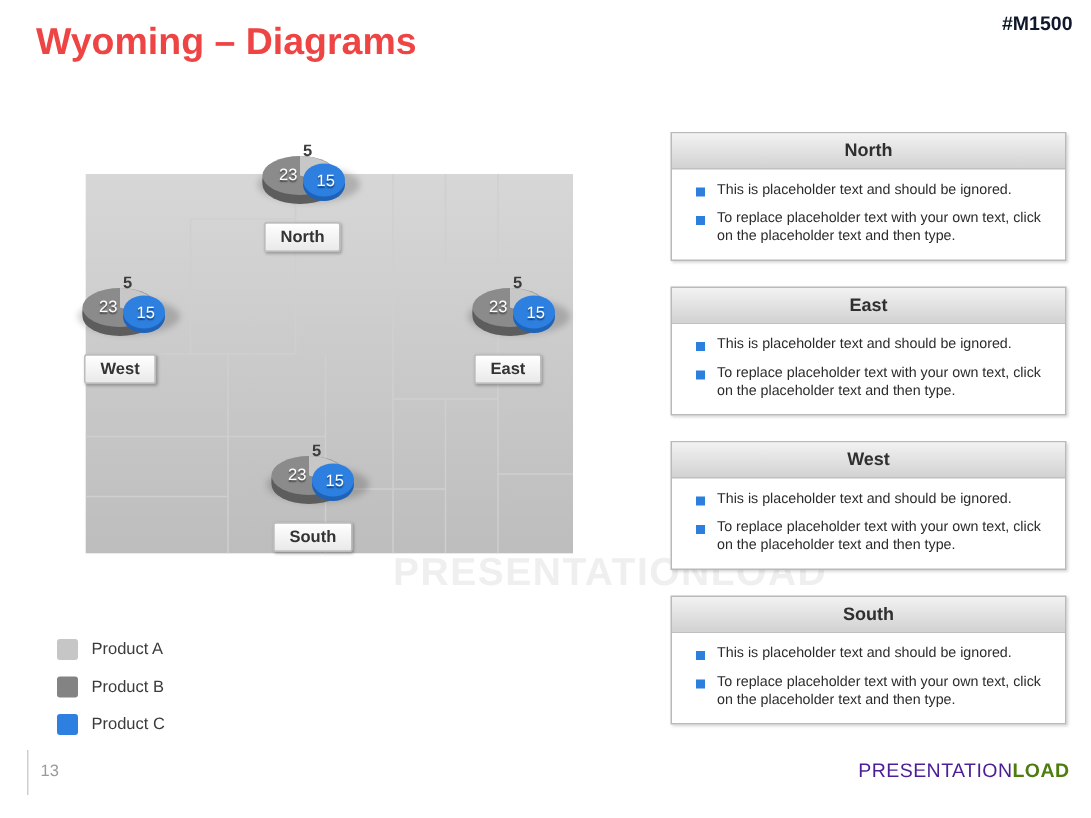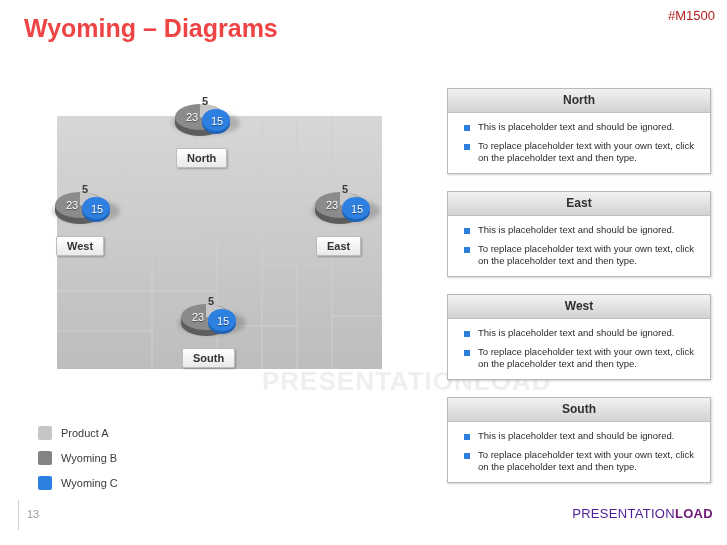--- a/index.html
+++ b/index.html
@@ -11,21 +11,21 @@
     overflow:hidden;
   }
   
   .title{
     position:absolute;left:24px;top:14px;
     font-size:25px;font-weight:bold;color:#ef4444;
     letter-spacing:0px;
   }
   .code{
     position:absolute;right:12px;top:8px;
-    font-size:13px;color:#b91c1c;font-weight:normal;margin-left:48px;
+    font-size:13px;color:#0f172a;font-weight:bold;margin-left:48px;
   }
   
   .map-area{
     position:absolute;left:57px;top:116px;width:325px;height:253px;
     background:linear-gradient(180deg,#fbfbfb 0%,#f4f4f4 100%);
   }
   .map-shape{
     position:absolute;left:0;top:0;width:325px;height:253px;
   }
   .watermark{
@@ -87,21 +87,21 @@
     position:absolute;left:27px;top:508px;font-size:11px;color:#9a9a9a;
   }
   .footer-line{
     position:absolute;left:18px;top:500px;width:6px;height:30px;
     border-left:1px solid #cfcfcf;
   }
   .brand{
     position:absolute;right:14px;top:506px;font-size:13px;letter-spacing:.3px;
   }
   .brand .b1{color:#4c1d95;}
-  .brand .b2{color:#701a75;font-weight:bold;}
+  .brand .b2{color:#4d7c0f;font-weight:bold;}
 </style>
 </head>
 <body>
 
 <div class="title">Wyoming – Diagrams</div>
 <div class="code">#M1500</div>
 
 <div class="map-area">
   <svg class="map-shape" viewBox="0 0 325 253" xmlns="http://www.w3.org/2000/svg">
     <defs>
@@ -207,25 +207,25 @@
   <div class="lbl" style="left:6px;top:51px;">South</div>
 </div>
 
 <div class="legend">
   <div class="legend-row">
     <div class="legend-swatch" style="background:#c6c6c6;"></div>
     <div class="legend-text">Product A</div>
   </div>
   <div class="legend-row">
     <div class="legend-swatch" style="background:#838383;"></div>
-    <div class="legend-text">Wyoming B</div>
+    <div class="legend-text">Product B</div>
   </div>
   <div class="legend-row">
     <div class="legend-swatch" style="background:#2d7fe0;"></div>
-    <div class="legend-text">Wyoming C</div>
+    <div class="legend-text">Product C</div>
   </div>
 </div>
 
 <div class="panel" style="top:88px;height:84px;">
   <div class="panel-head">North</div>
   <div class="panel-body">
     <div class="bullet-row">
       <div class="bullet-sq"></div>
       <div class="bullet-text">This is placeholder text and should be ignored.</div>
     </div>

